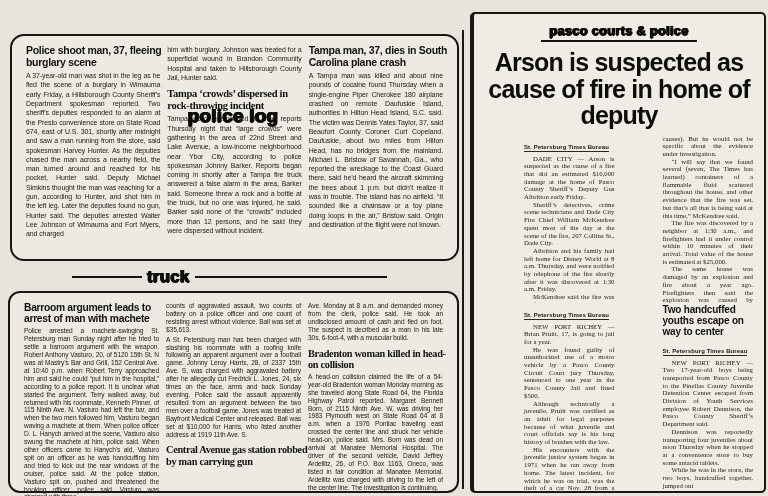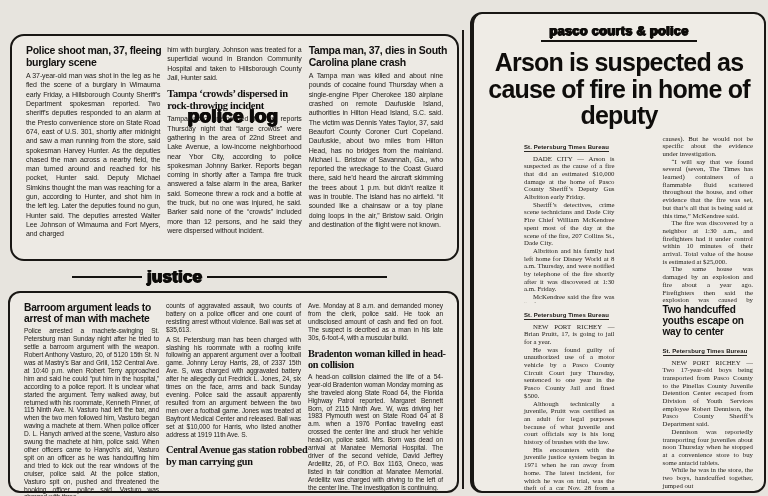--- a/index.html
+++ b/index.html
@@ -6,21 +6,21 @@
   .page{
     position:relative;width:768px;height:496px;overflow:hidden;
     background:#e7e4de;color:#1a1814;
     font-family:"Liberation Sans",sans-serif;
   }
   .box{
     position:absolute;background:#edeae4;border:2px solid #191714;
   }
   #box-police-log{left:10px;top:34px;width:445px;height:223px;border-radius:14px;}
   #box-police{left:8px;top:291px;width:447px;height:198px;border-radius:12px;}
-  #box-pasco{left:470px;top:12px;width:290px;height:477px;border-radius:12px;border-left-width:4px;background:#efece6;overflow:hidden;}
+  #box-pasco{left:470px;top:12px;width:290px;height:477px;border-radius:5px;border-left-width:4px;background:#efece6;overflow:hidden;}
 
   .vrule{position:absolute;left:462px;top:30px;width:2px;height:459px;background:#1b1916;}
 
   
   .ruled-header{position:absolute;display:flex;align-items:center;gap:5px;z-index:3;}
   #hdr-police-log{left:20px;top:10px;width:426px;height:22px;flex-direction:column;}
   #hdr-police{left:72px;top:267px;width:315px;height:20px;}
   .hrule{border-top:2.5px solid #141210;height:0;}
   .hrule.short{flex:0 0 88px;}
   .hrule.tiny{flex:0 0 70px;}
@@ -109,21 +109,21 @@
       </div>
       <div class="col">
         <h3 class="headline">Tampa man, 37, dies in South Carolina plane crash</h3>
         <p class="body">A Tampa man was killed and about nine pounds of cocaine found Thursday when a single-engine Piper Cherokee 180 airplane crashed on remote Daufuskie Island, authorities in Hilton Head Island, S.C. said. The victim was Dennis Yates Taylor, 37, said Beaufort County Coroner Curt Copeland. Daufuskie, about two miles from Hilton Head, has no bridges from the mainland. Michael L. Bristow of Savannah, Ga., who reported the wreckage to the Coast Guard there, said he’d heard the aircraft skimming the trees about 1 p.m. but didn’t realize it was in trouble. The island has no airfield. “It sounded like a chainsaw or a toy plane doing loops in the air,” Bristow said. Origin and destination of the flight were not known.</p>
       </div>
     </div>
   </div>
 
   <div class="ruled-header" id="hdr-police">
     <span class="hrule tiny"></span>
-    <span class="blocky">justice</span>
+    <span class="blocky">truck</span>
     <span class="hrule grow"></span>
   </div>
 
   <div class="box" id="box-police">
     <div class="cols">
       <div class="col">
         <h3 class="headline">Barroom argument leads to arrest of man with machete</h3>
         <p class="body">Police arrested a machete-swinging St. Petersburg man Sunday night after he tried to settle a barroom argument with the weapon. Robert Anthony Vasturo, 20, of 5120 15th St. N was at Mastry’s Bar and Grill, 152 Central Ave. at 10:40 p.m. when Robert Terry approached him and said he could “put him in the hospital,” according to a police report. It is unclear what started the argument. Terry walked away, but returned with his roommate, Kenneth Pinner, of 115 Ninth Ave. N. Vasturo had left the bar, and when the two men followed him, Vasturo began waving a machete at them. When police officer D. L. Hanych arrived at the scene, Vasturo also swung the machete at him, police said. When other officers came to Hanych’s aid, Vasturo spit on an officer as he was handcuffing him and tried to kick out the rear windows of the cruiser, police said. At the police station, Vasturo spit on, pushed and threatened the booking officer, police said. Vasturo was charged with three</p>
       </div>
       <div class="col">

